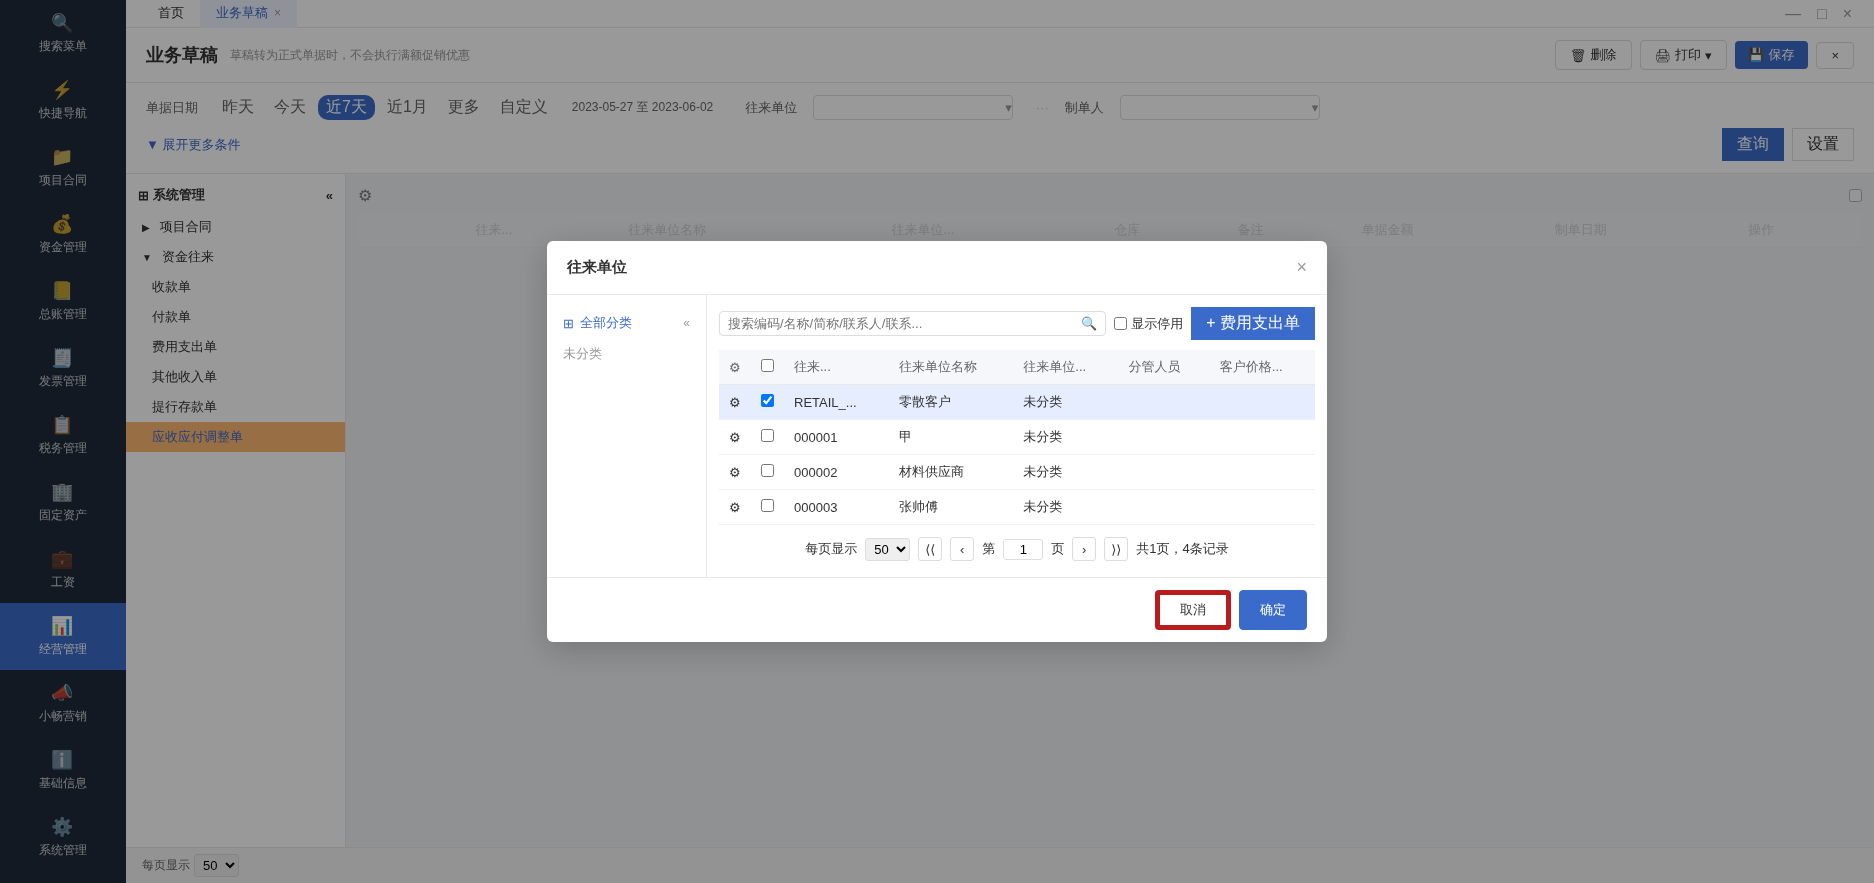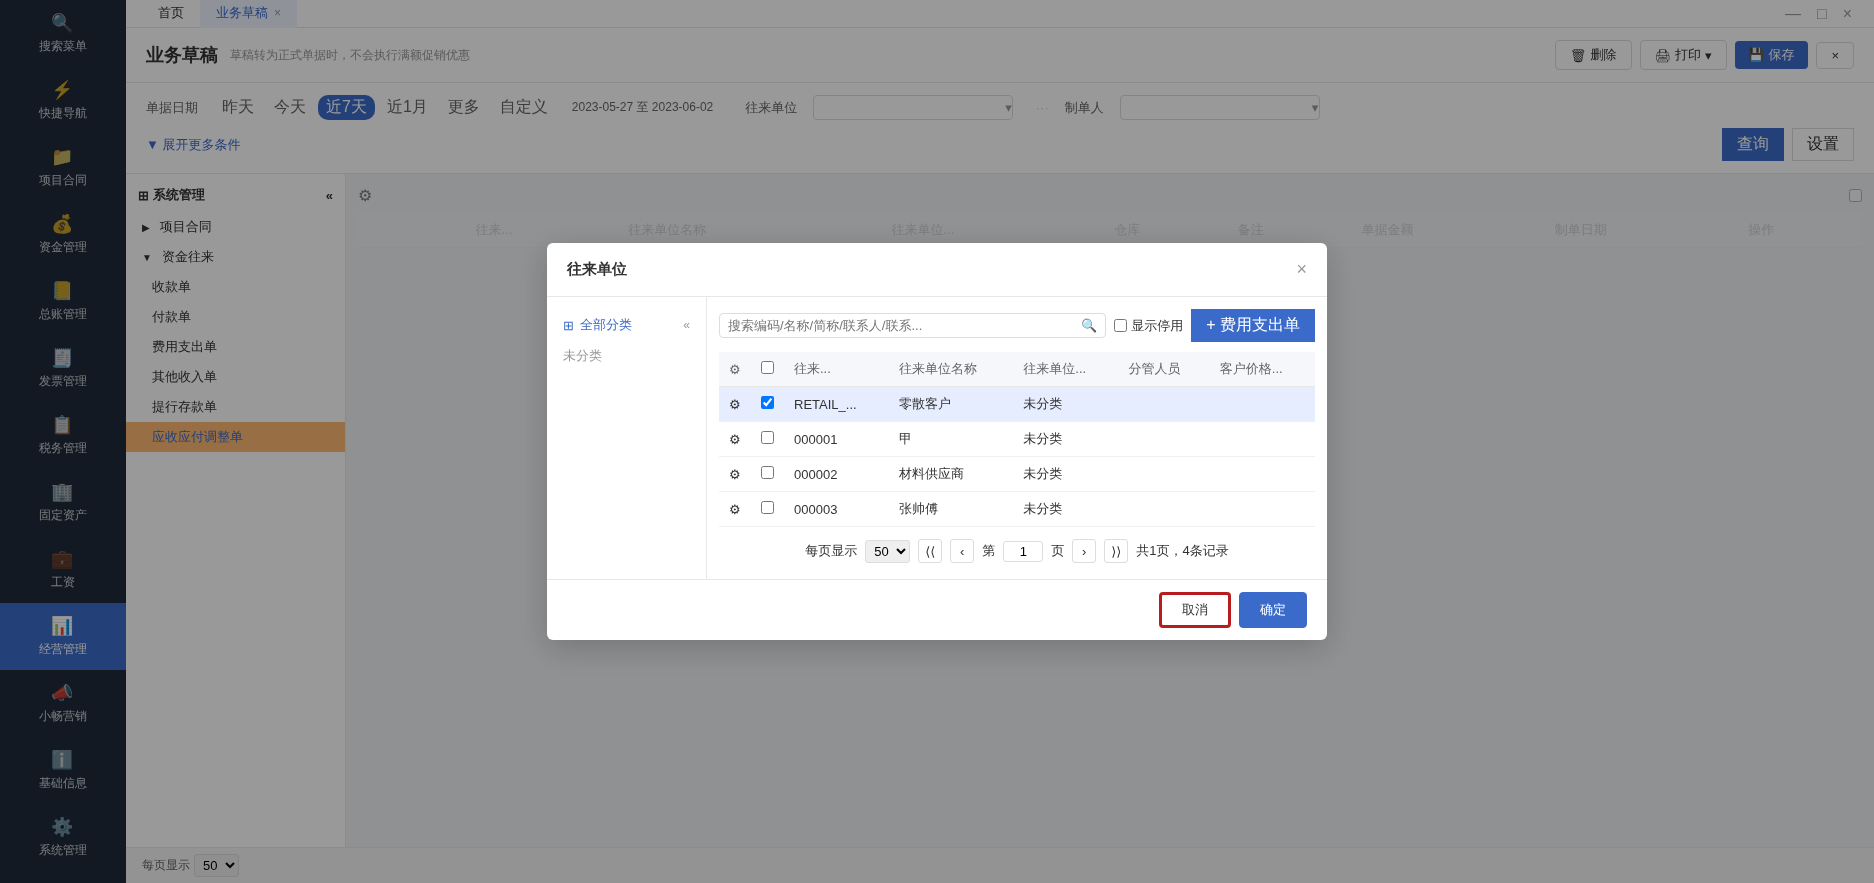--- a/index.html
+++ b/index.html
@@ -89,21 +89,21 @@
     .col-check { width: 32px; }
 
     
     .pagination { display: flex; align-items: center; justify-content: center; padding: 12px 0 4px; gap: 8px; font-size: 13px; color: #333; }
     .page-btn { width: 24px; height: 24px; display: flex; align-items: center; justify-content: center; border: 1px solid #ddd; border-radius: 3px; cursor: pointer; background: #fff; }
     .page-input { width: 40px; border: 1px solid #ddd; border-radius: 3px; padding: 2px 4px; text-align: center; font-size: 13px; }
     .page-select { border: 1px solid #ddd; border-radius: 3px; padding: 2px 4px; font-size: 13px; }
 
     
     .dialog-footer { padding: 12px 20px; border-top: 1px solid #e8e8e8; display: flex; justify-content: flex-end; gap: 8px; }
-    .btn-cancel { padding: 6px 20px; border: 3px solid #b91c1c; border-radius: 4px; background: #fff; cursor: pointer; font-size: 13px; color: #333; }
+    .btn-cancel { padding: 6px 20px; border: 5px solid #b91c1c; border-radius: 4px; background: #fff; cursor: pointer; font-size: 13px; color: #333; }
     .btn-confirm { padding: 6px 20px; border: 1px solid #3b6bca; border-radius: 4px; background: #3b6bca; cursor: pointer; font-size: 13px; color: #fff; }
 
     
     .table-scroll { overflow-x: auto; overflow-y: auto; flex: 1; }
     .table-scroll::-webkit-scrollbar { height: 6px; width: 6px; }
     .table-scroll::-webkit-scrollbar-thumb { background: #ccc; border-radius: 3px; }
 
     
     .bottom-bar { height: 36px; background: #f5f5f5; border-top: 1px solid #e8e8e8; display: flex; align-items: center; padding: 0 16px; font-size: 12px; color: #666; }
     .chevron { font-size: 10px; margin-right: 4px; cursor: pointer; }

